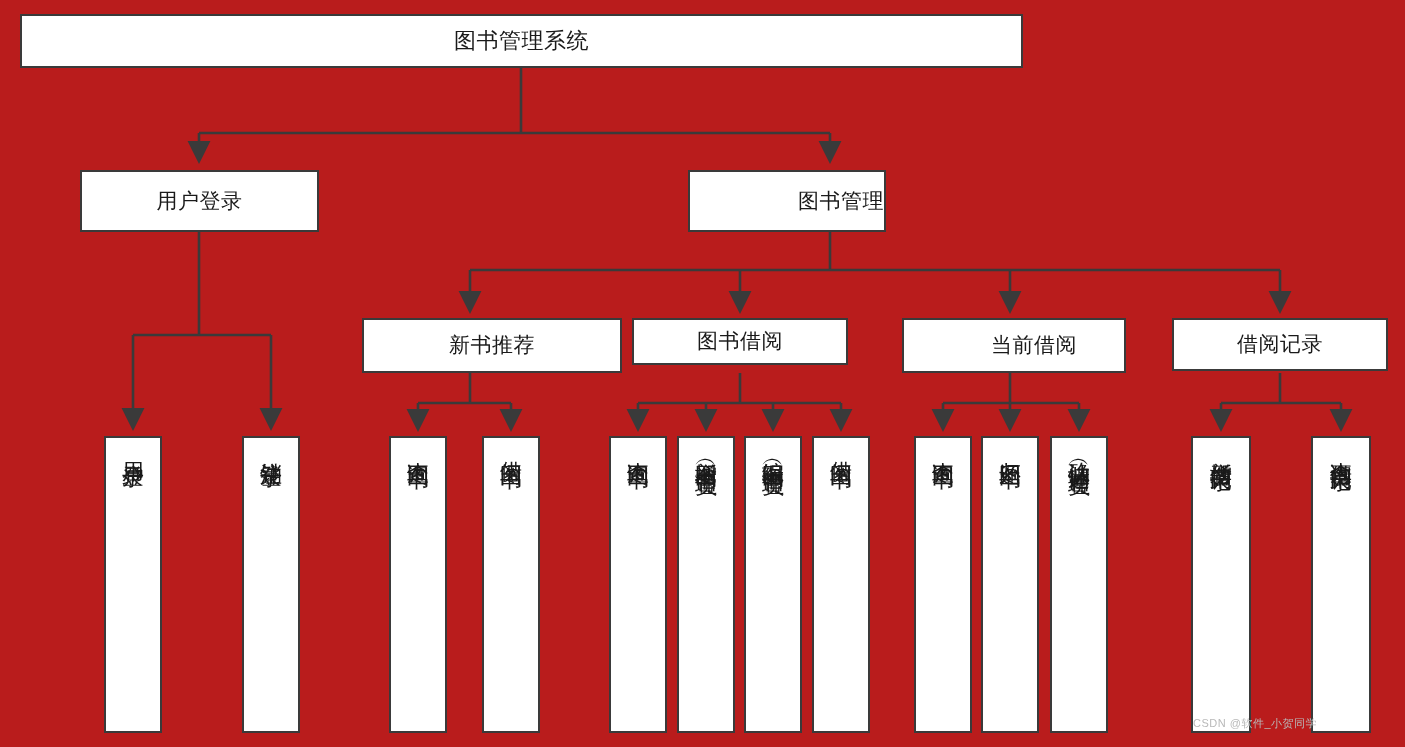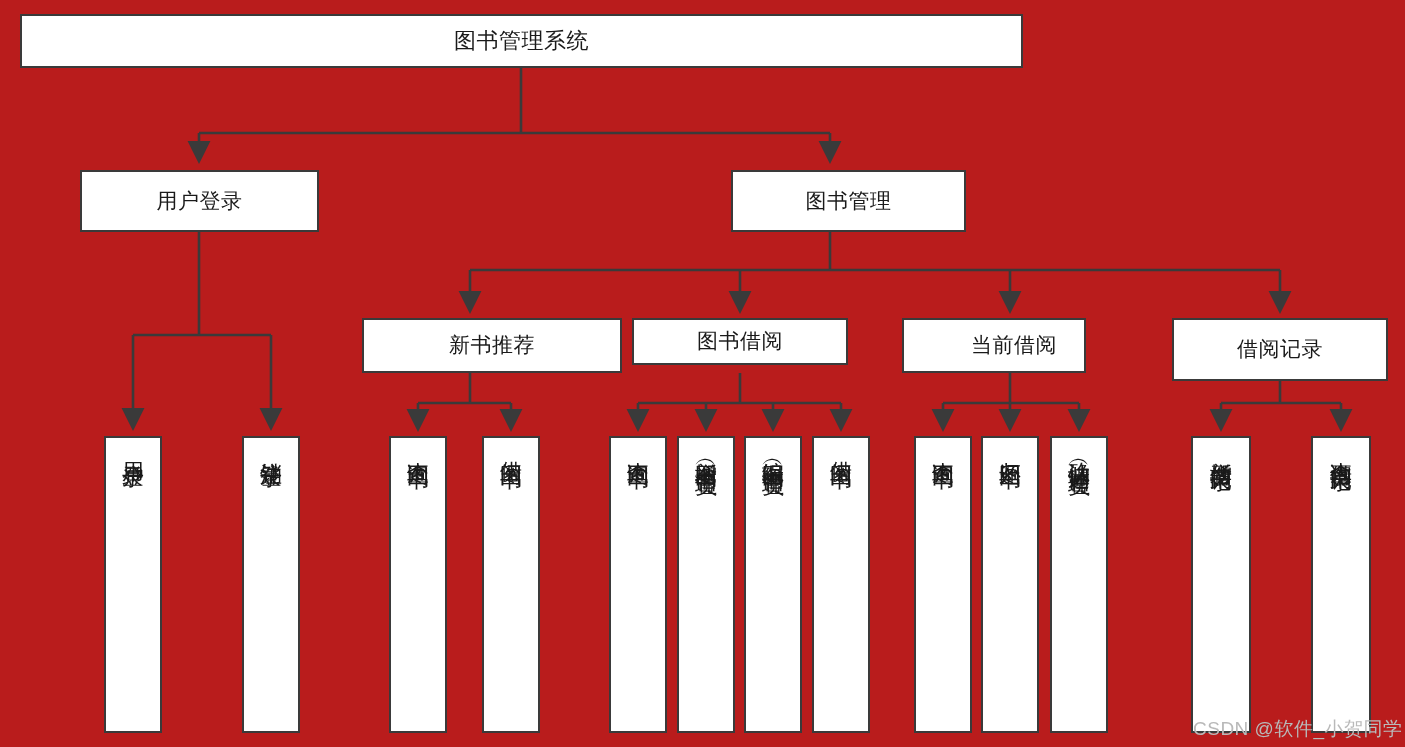--- a/index.html
+++ b/index.html
@@ -56,21 +56,21 @@
     text-orientation: upright;
     font-size: 22px;
     letter-spacing: 2px;
     line-height: 1.0;
   }
   .node.root .label {
     font-size: 22px;
   }
   .watermark {
     position: absolute;
-    font-size: 19px;
+    font-size: 11px;
     color: #b9b9b9;
     white-space: nowrap;
     z-index: 3;
     letter-spacing: 0.5px;
   }
 </style>
 </head>
 <body>
 
 <div id="canvas">
@@ -126,37 +126,37 @@
   </svg>
 
   <div class="node horizontal root" style="left:20px; top:14px; width:1003px; height:54px;">
     <span class="label">图书管理系统</span>
   </div>
 
   <div class="node horizontal" style="left:80px; top:170px; width:239px; height:62px;">
     <span class="label">用户登录</span>
   </div>
 
-  <div class="node horizontal" style="left:731px; top:170px; width:235px; height:62px;">
+  <div class="node horizontal" style="left:688px; top:170px; width:198px; height:62px;justify-content:flex-end;">
     <span class="label">图书管理</span>
   </div>
 
   <div class="node horizontal" style="left:362px; top:318px; width:260px; height:55px;">
     <span class="label">新书推荐</span>
   </div>
 
   <div class="node horizontal" style="left:632px; top:318px; width:216px; height:47px;">
     <span class="label">图书借阅</span>
   </div>
 
-  <div class="node horizontal" style="left:902px; top:318px; width:184px; height:55px;padding-left:40px;">
+  <div class="node horizontal" style="left:902px; top:318px; width:224px; height:55px;padding-left:40px;">
     <span class="label">当前借阅</span>
   </div>
 
-  <div class="node horizontal" style="left:1172px; top:318px; width:216px; height:63px;">
+  <div class="node horizontal" style="left:1172px; top:318px; width:216px; height:53px;">
     <span class="label">借阅记录</span>
   </div>
 
   <div class="node vertical" style="left:104px; top:436px; width:58px; height:297px;">
     <span class="label">用户登录</span>
   </div>
 
   <div class="node vertical" style="left:242px; top:436px; width:58px; height:297px;">
     <span class="label">注销登录</span>
   </div>

